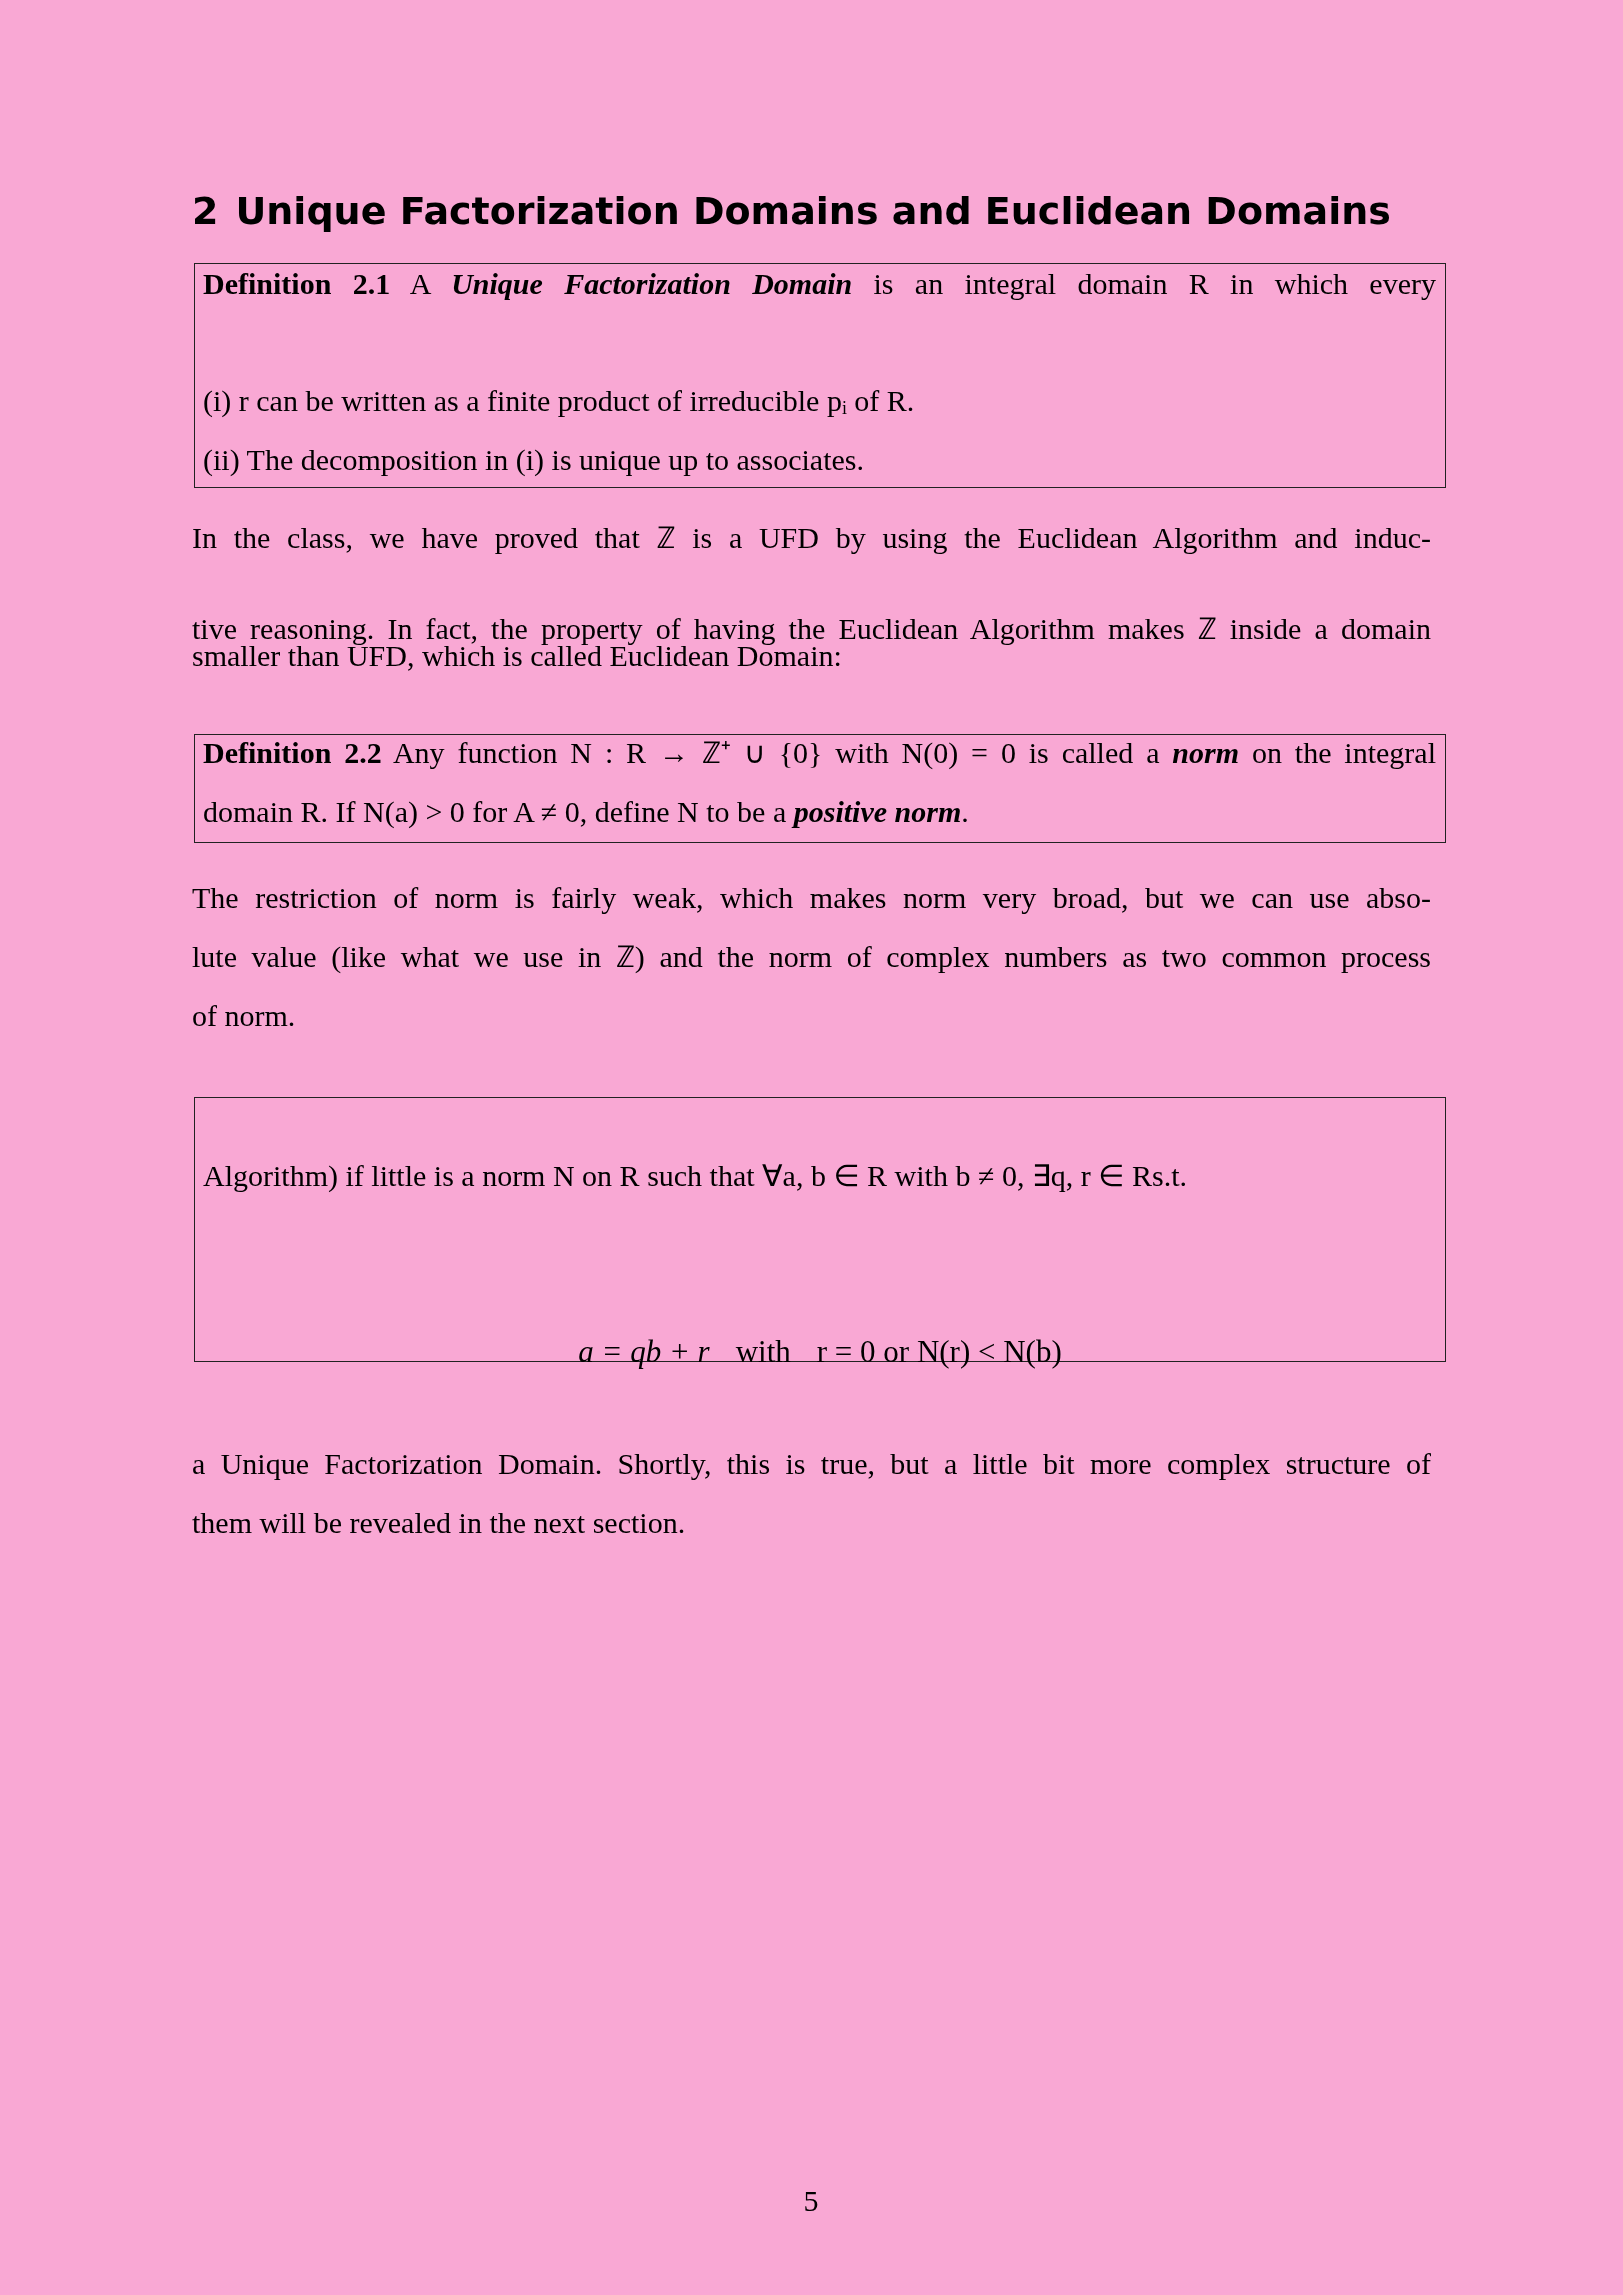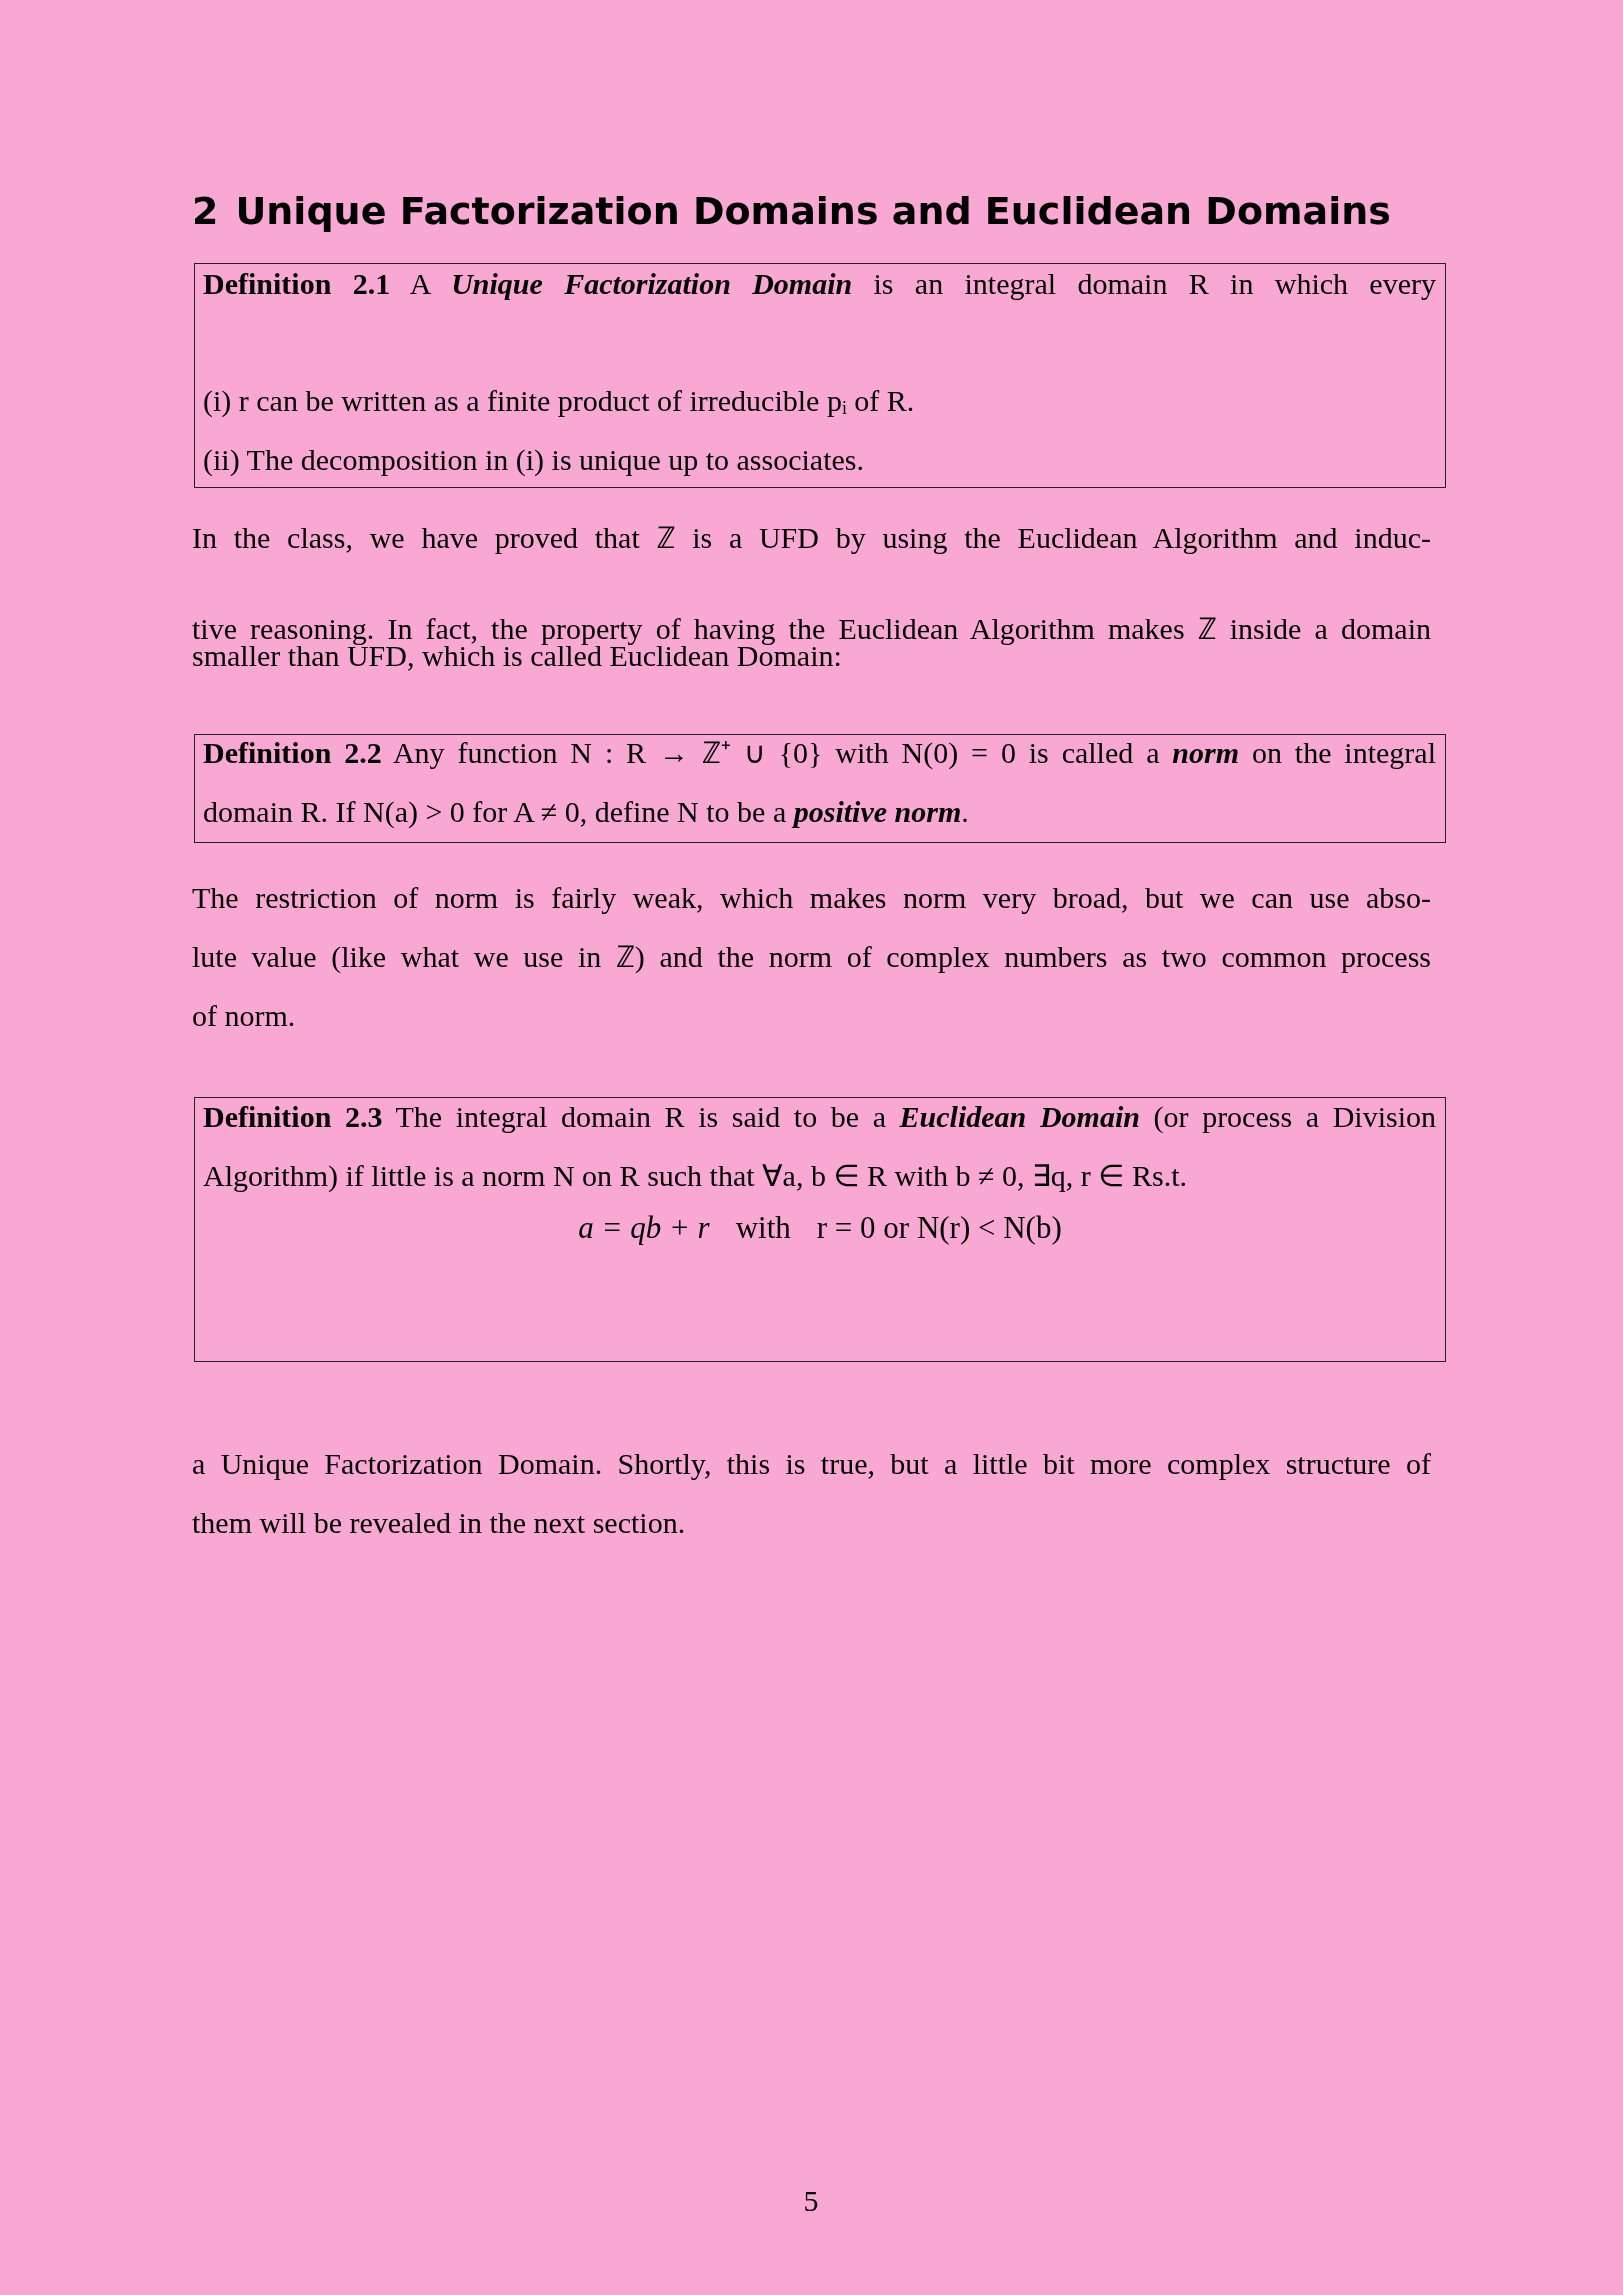--- a/index.html
+++ b/index.html
@@ -71,25 +71,22 @@
   </div>
   <div class="line inbox last" style="top:792px;">
     <span>domain R. If N(a) &gt; 0 for A ≠ 0, define N to be a </span><span class="bi">positive norm</span><span>.</span>
   </div>
 
   <div class="line" style="top:878px;">The restriction of norm is fairly weak, which makes norm very broad, but we can use abso-</div>
   <div class="line" style="top:937px;">lute value (like what we use in ℤ) and the norm of complex numbers as two common process</div>
   <div class="line last" style="top:996px;">of norm.</div>
 
   <div class="box" style="top:1097px; height:265px;"></div>
-  <div class="line inbox" style="top:1097px;">
-    <span class="b">Definition 2.3</span><span> The integral domain R is said to be a </span><span class="bi">Euclidean Domain</span><span> (or process a Division</span>
-  </div>
   <div class="line inbox last" style="top:1156px;">Algorithm) if little is a norm N on R such that ∀a, b ∈ R with b ≠ 0, ∃q, r ∈ Rs.t.</div>
-  <div class="equation" style="top:1208px;">
+  <div class="equation" style="top:1332px;">
     <span class="it">a = qb + r</span><span class="gap"></span><span>with</span><span class="gap"></span><span>r = 0 or N(r) &lt; N(b)</span>
   </div>
 
   <div class="line" style="top:1444px;">a Unique Factorization Domain. Shortly, this is true, but a little bit more complex structure of</div>
   <div class="line last" style="top:1503px;">them will be revealed in the next section.</div>
 
   <div class="page-number">5</div>
 
 </div>
 

